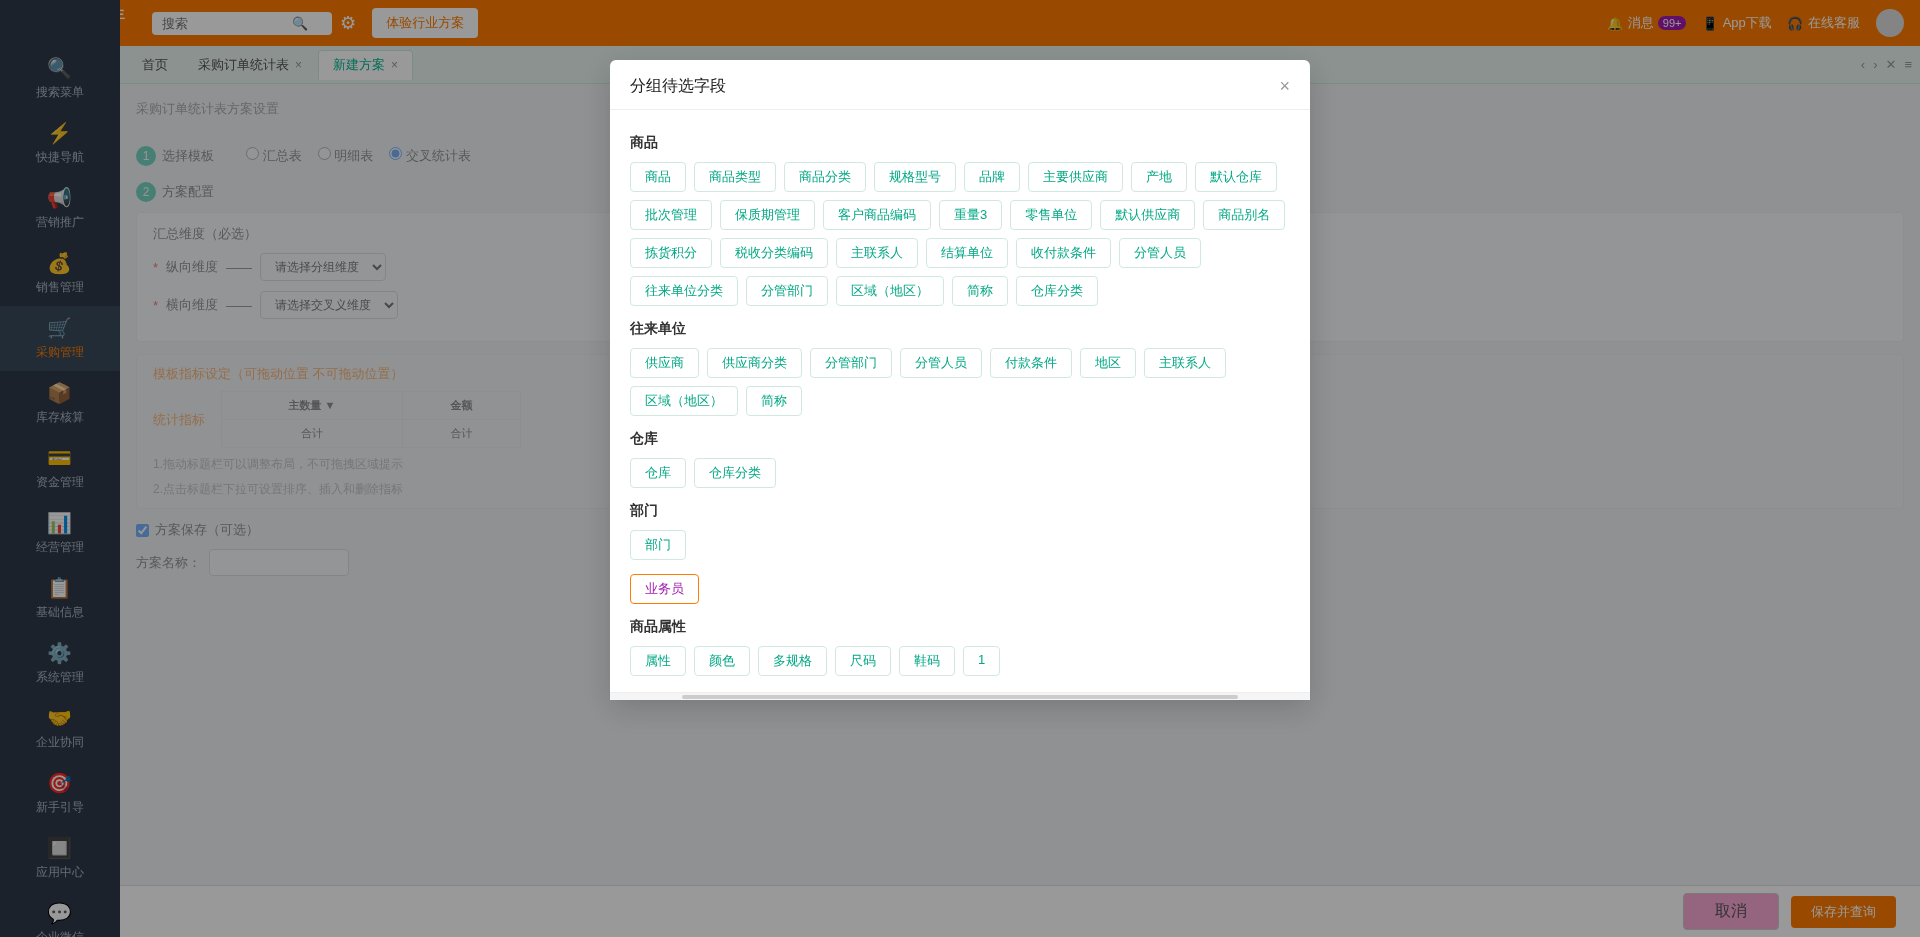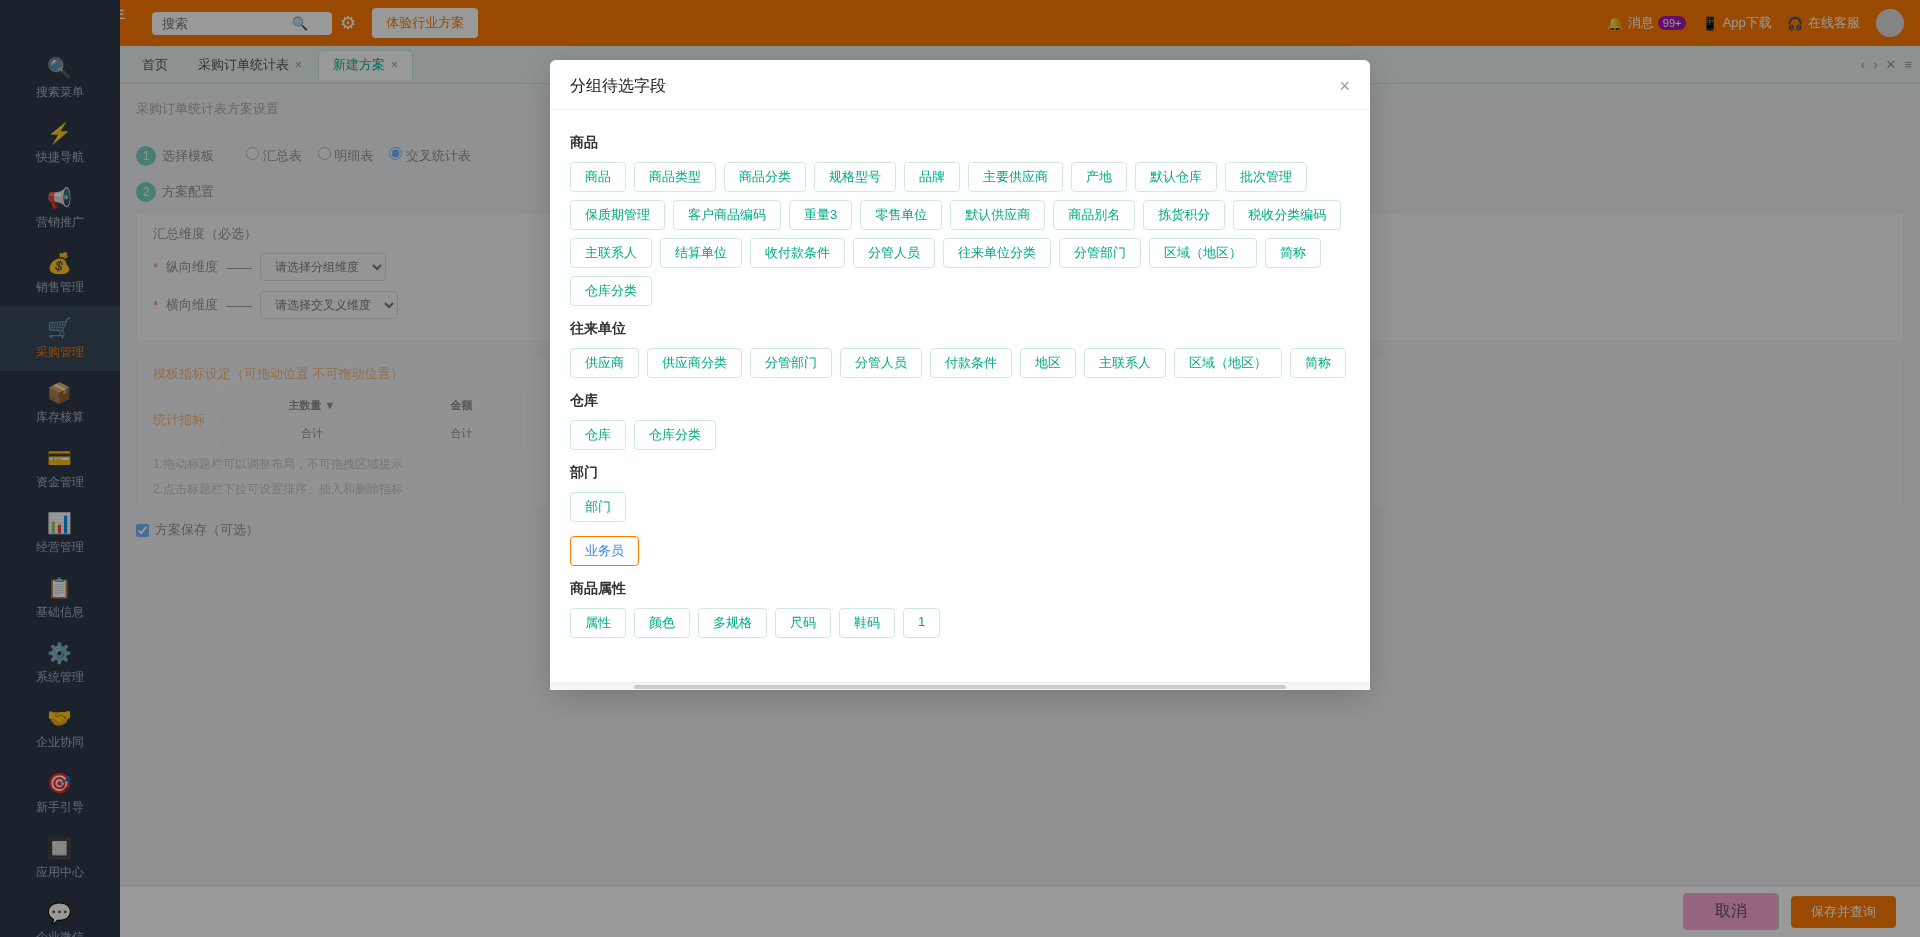--- a/index.html
+++ b/index.html
@@ -185,21 +185,21 @@
       display: flex;
       align-items: flex-start;
       justify-content: center;
       padding-top: 60px;
     }
 
     
     .modal {
       background: #fff;
       border-radius: 6px;
-      width: 820px;
+      width: 700px;
       max-height: 640px;
       display: flex;
       flex-direction: column;
       box-shadow: 0 8px 32px rgba(0,0,0,0.18);
     }
     .modal-header {
       display: flex;
       align-items: center;
       justify-content: space-between;
       padding: 16px 20px 12px;
@@ -558,20 +558,24 @@
       </table>
     </div>
     <div class="tips-text">1.拖动标题栏可以调整布局，不可拖拽区域提示</div>
     <div class="tips-text">2.点击标题栏下拉可设置排序、插入和删除指标</div>
   </div>
 
   <div style="margin-top:12px;">
     <div class="checkbox-row">
       <input type="checkbox" checked="" style="">
       <span>方案保存（可选）</span>
+    </div>
+    <div class="form-row">
+      <span>方案名称：</span>
+      <input class="input-field" type="text" style="">
     </div>
   </div>
 </div>
 
 <div class="bottom-bar">
   <button class="btn-cancel">取消</button>
   <button class="btn-save">保存并查询</button>
 </div>
 
 <div class="overlay">
@@ -630,21 +634,21 @@
         <span class="tag-item">仓库</span>
         <span class="tag-item">仓库分类</span>
       </div>
 
       <div class="section-title">部门</div>
       <div class="tag-grid">
         <span class="tag-item">部门</span>
       </div>
 
       <div class="tag-grid">
-        <span class="tag-item" style="color:#3b82f6; border-color:#ff7c00;">业务员</span>
+        <span class="tag-item" style="color:#a21caf; border-color:#ff7c00;">业务员</span>
       </div>
 
       <div class="section-title">商品属性</div>
       <div class="tag-grid">
         <span class="tag-item">属性</span>
         <span class="tag-item">颜色</span>
         <span class="tag-item">多规格</span>
         <span class="tag-item">尺码</span>
         <span class="tag-item">鞋码</span>
         <span class="tag-item">1</span>

